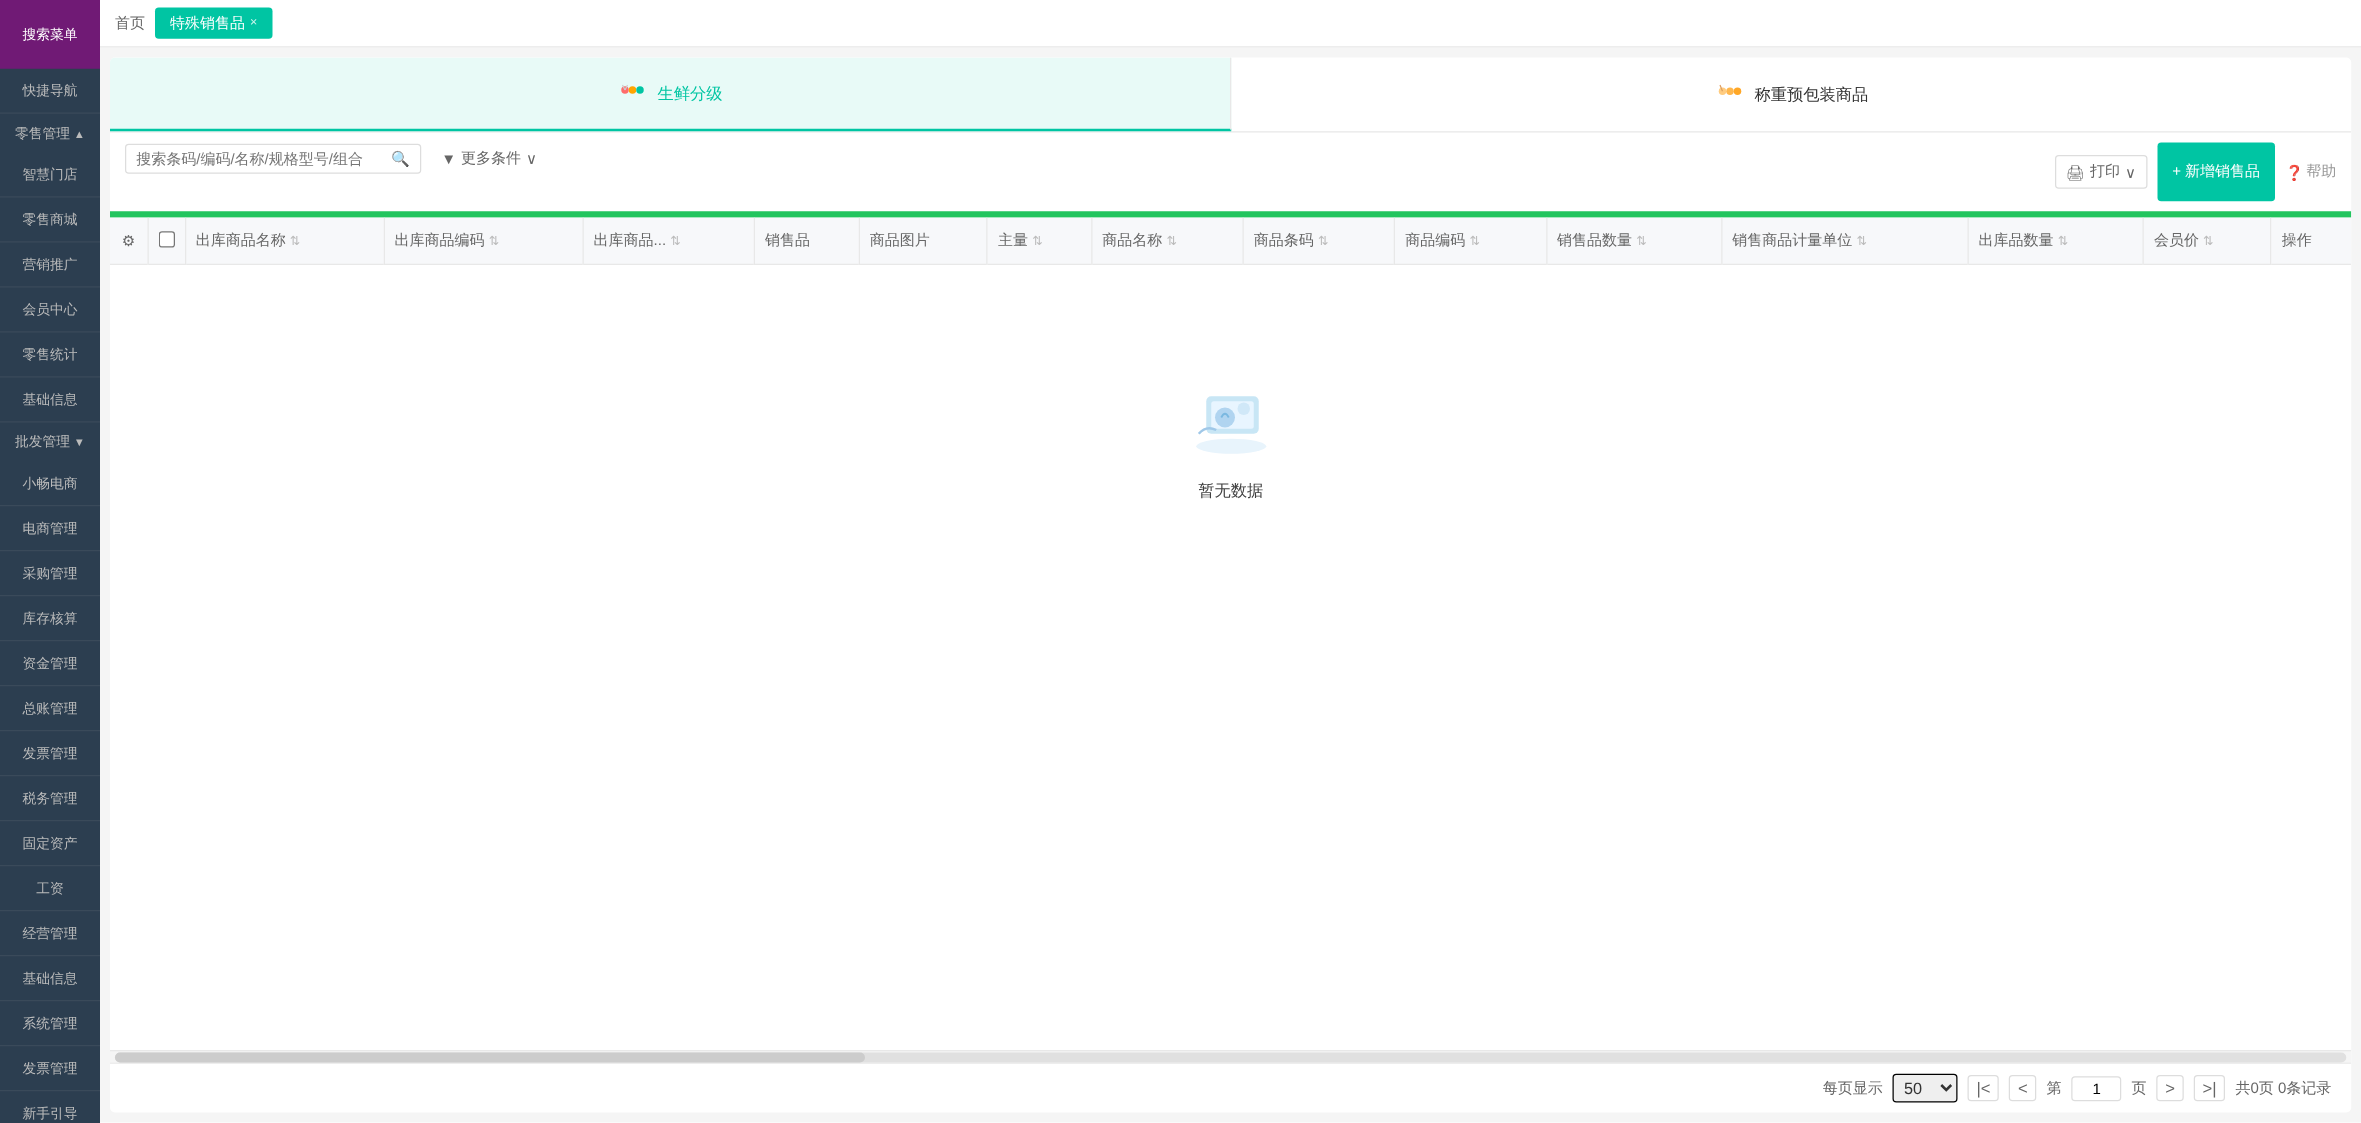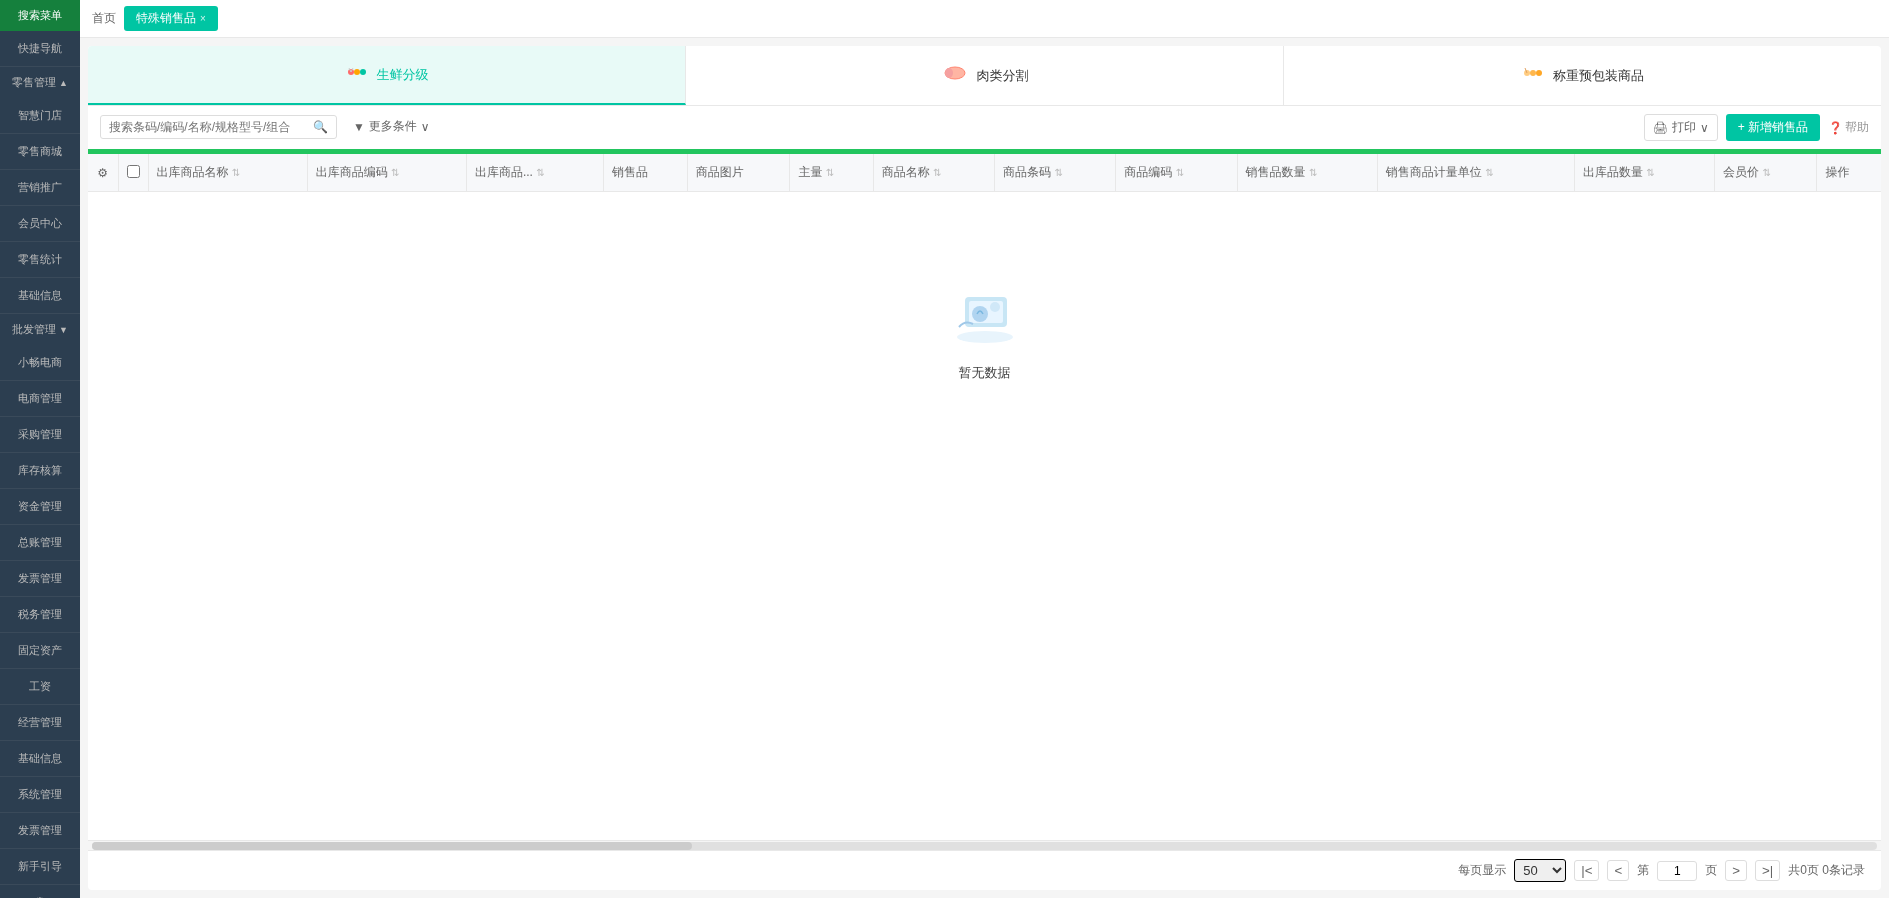--- a/index.html
+++ b/index.html
@@ -10,24 +10,24 @@
       width: 80px;
       background: #2c3e50;
       color: #ccc;
       display: flex;
       flex-direction: column;
       flex-shrink: 0;
       height: 100%;
       overflow-y: auto;
     }
     .sidebar-logo {
-      background: #15803d;
+      background: #701a75;
       color: #fff;
       text-align: center;
-      padding: 8px 4px;
+      padding: 20px 4px;
       font-size: 11px;
       cursor: pointer;
     }
     .sidebar-item {
       padding: 10px 4px;
       text-align: center;
       color: #bbb;
       cursor: pointer;
       font-size: 11px;
       border-bottom: 1px solid #3a4a5a;
@@ -171,21 +171,21 @@
       color: #666;
       cursor: pointer;
       font-size: 12px;
       padding: 4px 8px;
       border: 1px solid #ddd;
       border-radius: 3px;
     }
     .btn-new {
       background: #00c5a3;
       color: #fff;
-      padding: 5px 12px;
+      padding: 15px 12px;
       border-radius: 3px;
       font-size: 12px;
       cursor: pointer;
       border: none;
       display: flex;
       align-items: center;
       gap: 4px;
     }
     .btn-help {
       color: #999;
@@ -409,29 +409,20 @@
         <span class="type-tab-icon">
           <svg width="24" height="20" viewBox="0 0 24 20">
               <circle cx="6" cy="10" r="3" fill="#ff6b6b"></circle>
               <circle cx="12" cy="10" r="3" fill="#ffa500"></circle>
               <circle cx="18" cy="10" r="3" fill="#00c5a3"></circle>
               <line x1="4" y1="6" x2="6" y2="10" stroke="#ccc" stroke-width="1"></line>
               <line x1="8" y1="6" x2="6" y2="10" stroke="#ccc" stroke-width="1"></line>
             </svg>
         </span>
         <span>生鲜分级</span>
-      </div>
-      <div class="type-tab">
-        <span class="type-tab-icon">
-          <svg width="28" height="20" viewBox="0 0 28 20">
-              <ellipse cx="14" cy="10" rx="10" ry="6" fill="#ffb5a3" stroke="#ff8570" stroke-width="1"></ellipse>
-              <ellipse cx="8" cy="10" rx="4" ry="5" fill="#f5a0a0"></ellipse>
-            </svg>
-        </span>
-        <span>肉类分割</span>
       </div>
       <div class="type-tab">
         <span class="type-tab-icon">
           <svg width="24" height="20" viewBox="0 0 24 20">
               <circle cx="6" cy="10" r="3" fill="#ffcc80"></circle>
               <circle cx="12" cy="10" r="3" fill="#ffb74d"></circle>
               <circle cx="18" cy="10" r="3" fill="#ffa726"></circle>
               <line x1="4" y1="5" x2="6" y2="10" stroke="#e0a060" stroke-width="1"></line>
             </svg>
         </span>

